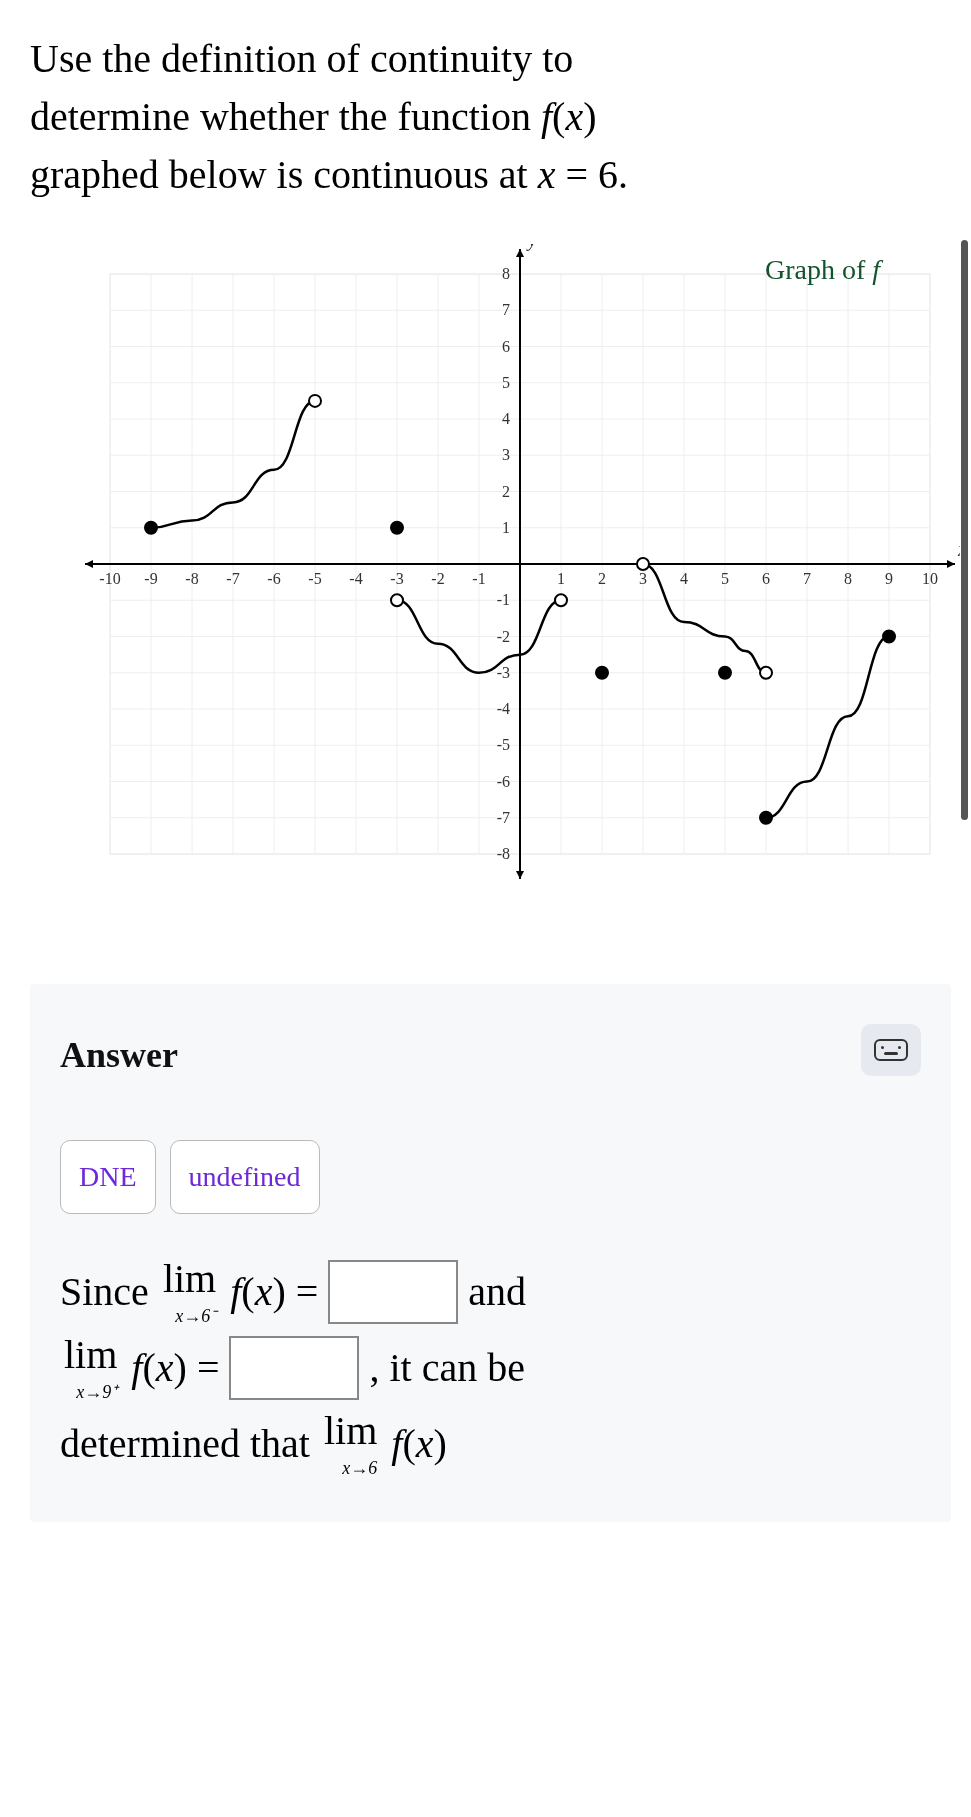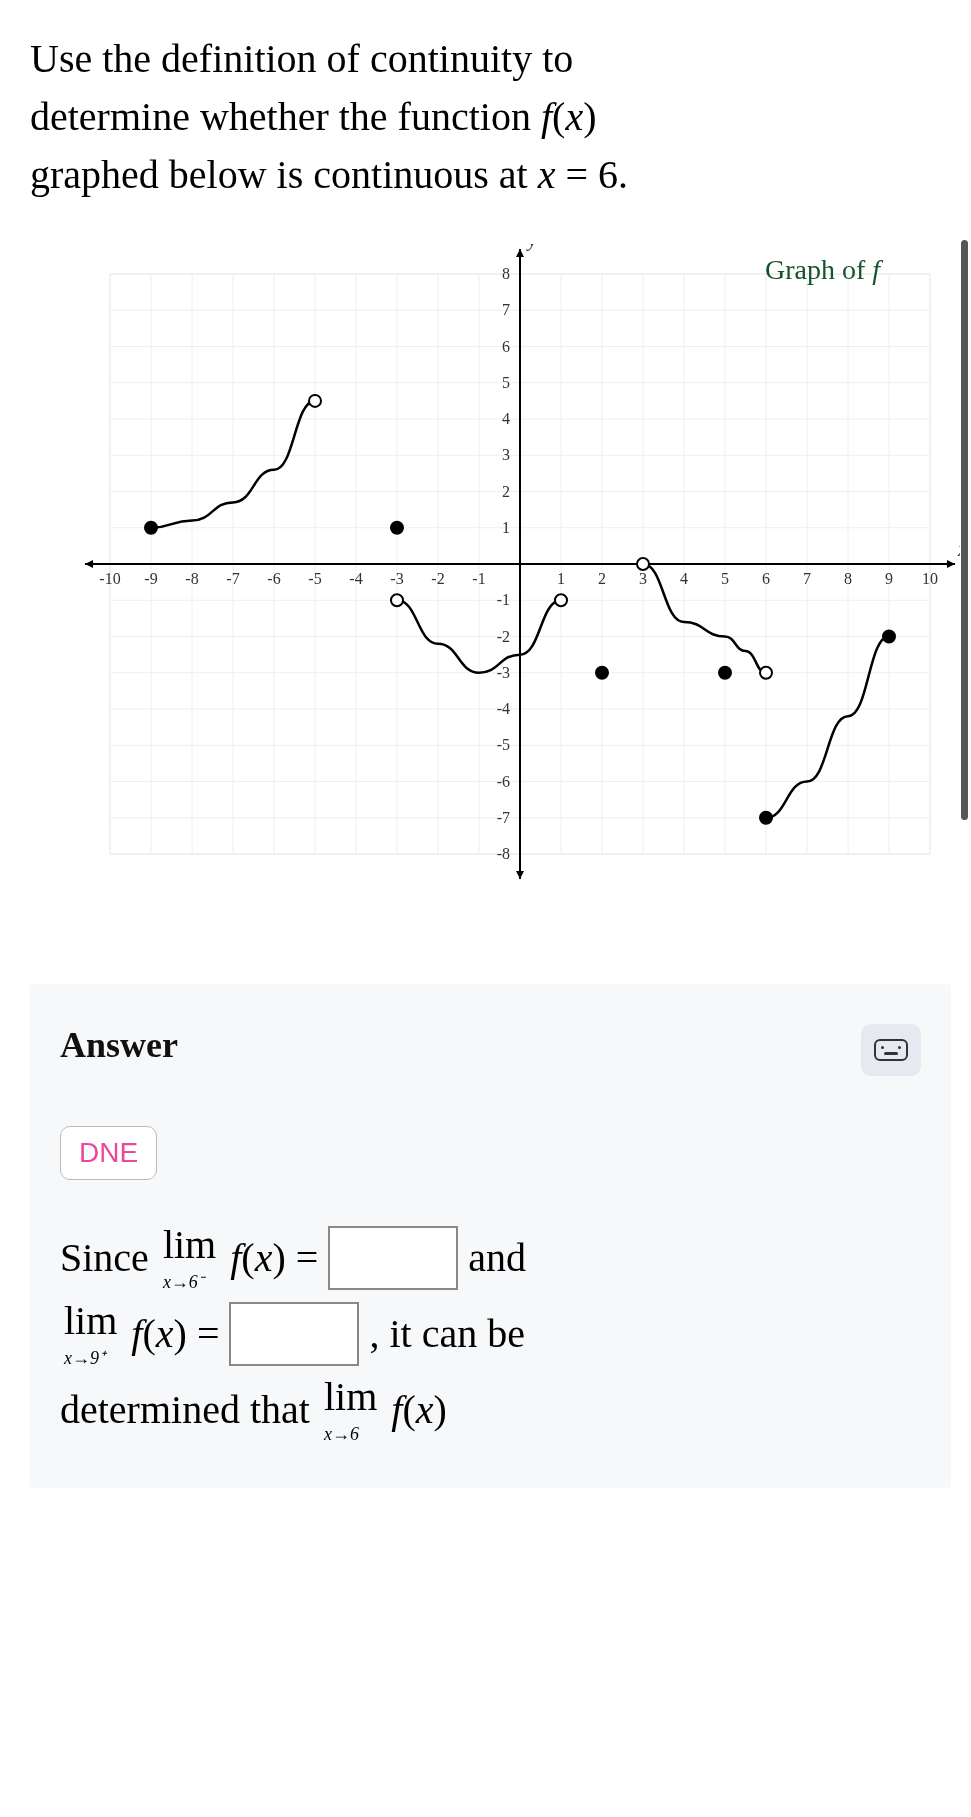--- a/index.html
+++ b/index.html
@@ -48,22 +48,22 @@
   .graph-label .fital { font-style: italic; }
   .answer-panel {
     margin: 40px 0 0 0;
     background: #f7f8fa;
     border-radius: 4px;
     padding: 40px 30px 40px 30px;
   }
   .answer-header {
     display: flex;
     justify-content: space-between;
-    align-items: flex-start;
-    margin-bottom: 50px;
+    align-items: flex-end;
+    margin-bottom: 64px;
   }
   .answer-title {
     font-size: 36px;
     font-weight: bold;
     color: #111;
   }
   .kb-button {
     width: 60px;
     height: 52px;
     background: #e6e9ef;
@@ -88,40 +88,40 @@
   .kb-pill::after { right: 5px; }
   .kb-pill span {
     position: absolute; width: 14px; height: 3px; background:#333;
     bottom: 4px; left: 50%; transform: translateX(-50%); border-radius:2px;
   }
   .pill-row { display: flex; gap: 14px; margin-bottom: 40px; }
   .pill {
     background: #fff;
     border: 1.5px solid #bbb;
     border-radius: 10px;
-    padding: 10px 18px;
+    padding: 20px 18px;
     font-size: 28px;
-    font-family: Liberation Sans, sans-serif;
-    color: #ec4899;
+    font-family: Liberation Serif, serif;
+    color: #6d28d9;
     cursor: pointer;
   }
   .mathline {
     font-size: 40px;
     line-height: 1.9;
     font-family: 'Times New Roman', serif;
     color: #000;
     display: flex;
     flex-wrap: wrap;
     align-items: center;
     gap: 10px;
   }
   .lim-stack {
     display: inline-flex;
     flex-direction: column;
-    align-items: flex-start;
+    align-items: flex-end;
     line-height: 1;
     vertical-align: middle;
     margin: 0 4px;
   }
   .lim-top { font-size: 40px; }
   .lim-bot { font-size: 18px; font-style: italic; margin-top:8px;}
   .fxital { font-style: italic; }
   .input-box {
     display: inline-block;
     width: 130px;
@@ -256,20 +256,21 @@
       <div class="answer-title">Answer</div>
       <div class="kb-button">
         <div class="kb-pill">
             <span></span>
           </div>
       </div>
     </div>
 
     <div class="pill-row">
       <div class="pill">DNE</div>
+      <div class="pill">undefined</div>
     </div>
 
     <div class="mathline">
       <span>Since</span>
       <span class="lim-stack">
         <span class="lim-top">lim</span>
         <span class="lim-bot">x→6⁻</span>
       </span>
       <span><span class="fxital">f</span>(<span class="fxital">x</span>) =</span>
       <span class="input-box"></span>

